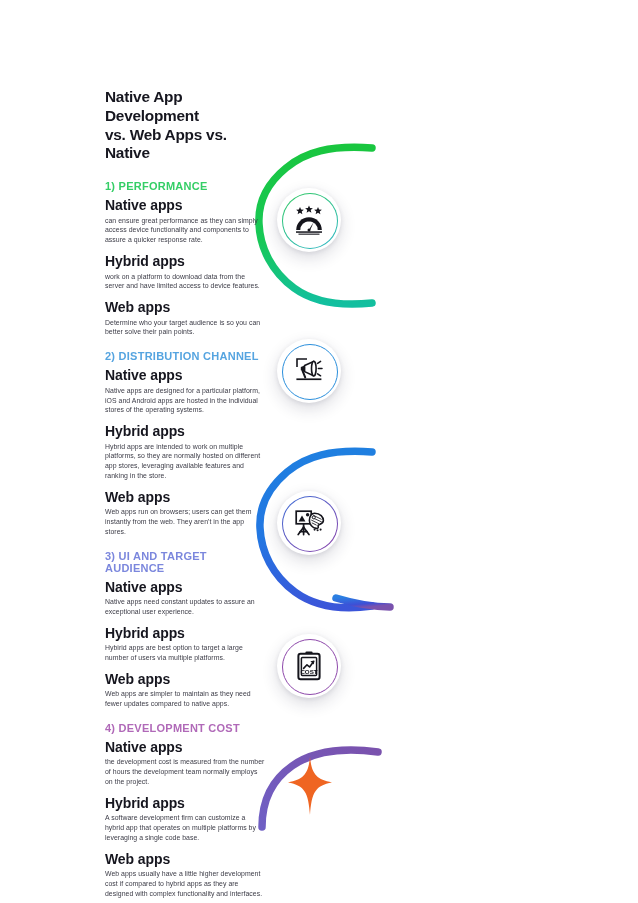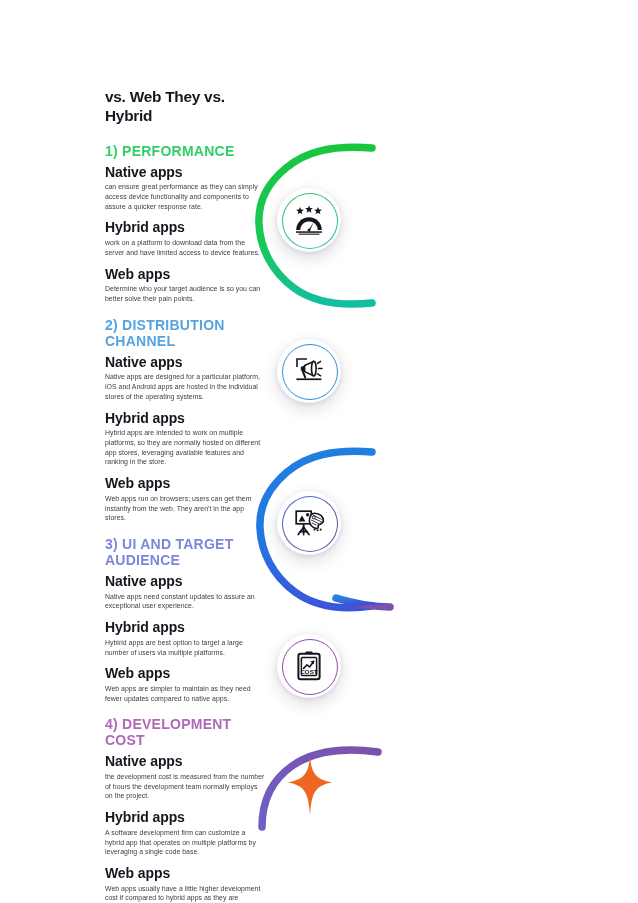--- a/index.html
+++ b/index.html
@@ -51,21 +51,21 @@
     font-weight: 700;
     letter-spacing: -0.25px;
     color: #16161f;
     margin: 0 0 17px 0;
   }
   .doc-title .t-line { display: block; }
 
   .section { margin-bottom: 0; }
 
   .sec-heading {
-    font-size: 14px;
+    font-size: 11px;
     font-weight: 700;
     letter-spacing: 0.25px;
     margin: 0 0 5px 0;
     text-transform: uppercase;
   }
 
   .blk { margin: 0 0 8px 0; }
   .blk:last-child { margin-bottom: 0; }
 
   .blk-title {
@@ -186,21 +186,22 @@
     <path d="M 336 598 C 356 604, 372 607, 390 607" fill="none" stroke="url(#gradIndigo)" stroke-width="7.5" stroke-linecap="round"></path>
 
     <path d="M 262 827
              C 262 800, 272 780, 292 766
              C 316 749, 348 748, 378 752" fill="none" stroke="url(#gradPurple)" stroke-width="7.5" stroke-linecap="round"></path>
   </svg>
 
   <div id="content">
 
     <h1 class="doc-title">
-      <span class="t-line">vs. Web They vs. Hybrid</span>
+      <span class="t-line">Native App Development</span>
+      <span class="t-line">vs. Web Apps vs. Native</span>
     </h1>
 
     <div class="section">
       <div class="sec-heading" style="color:#34ce66">1) PERFORMANCE</div>
 
       <div class="blk">
         <div class="blk-title">Native apps</div>
         <p class="blk-body">can ensure great performance as they can simply access device functionality and components to assure a quicker response rate.</p>
       </div>
       <div class="blk">

